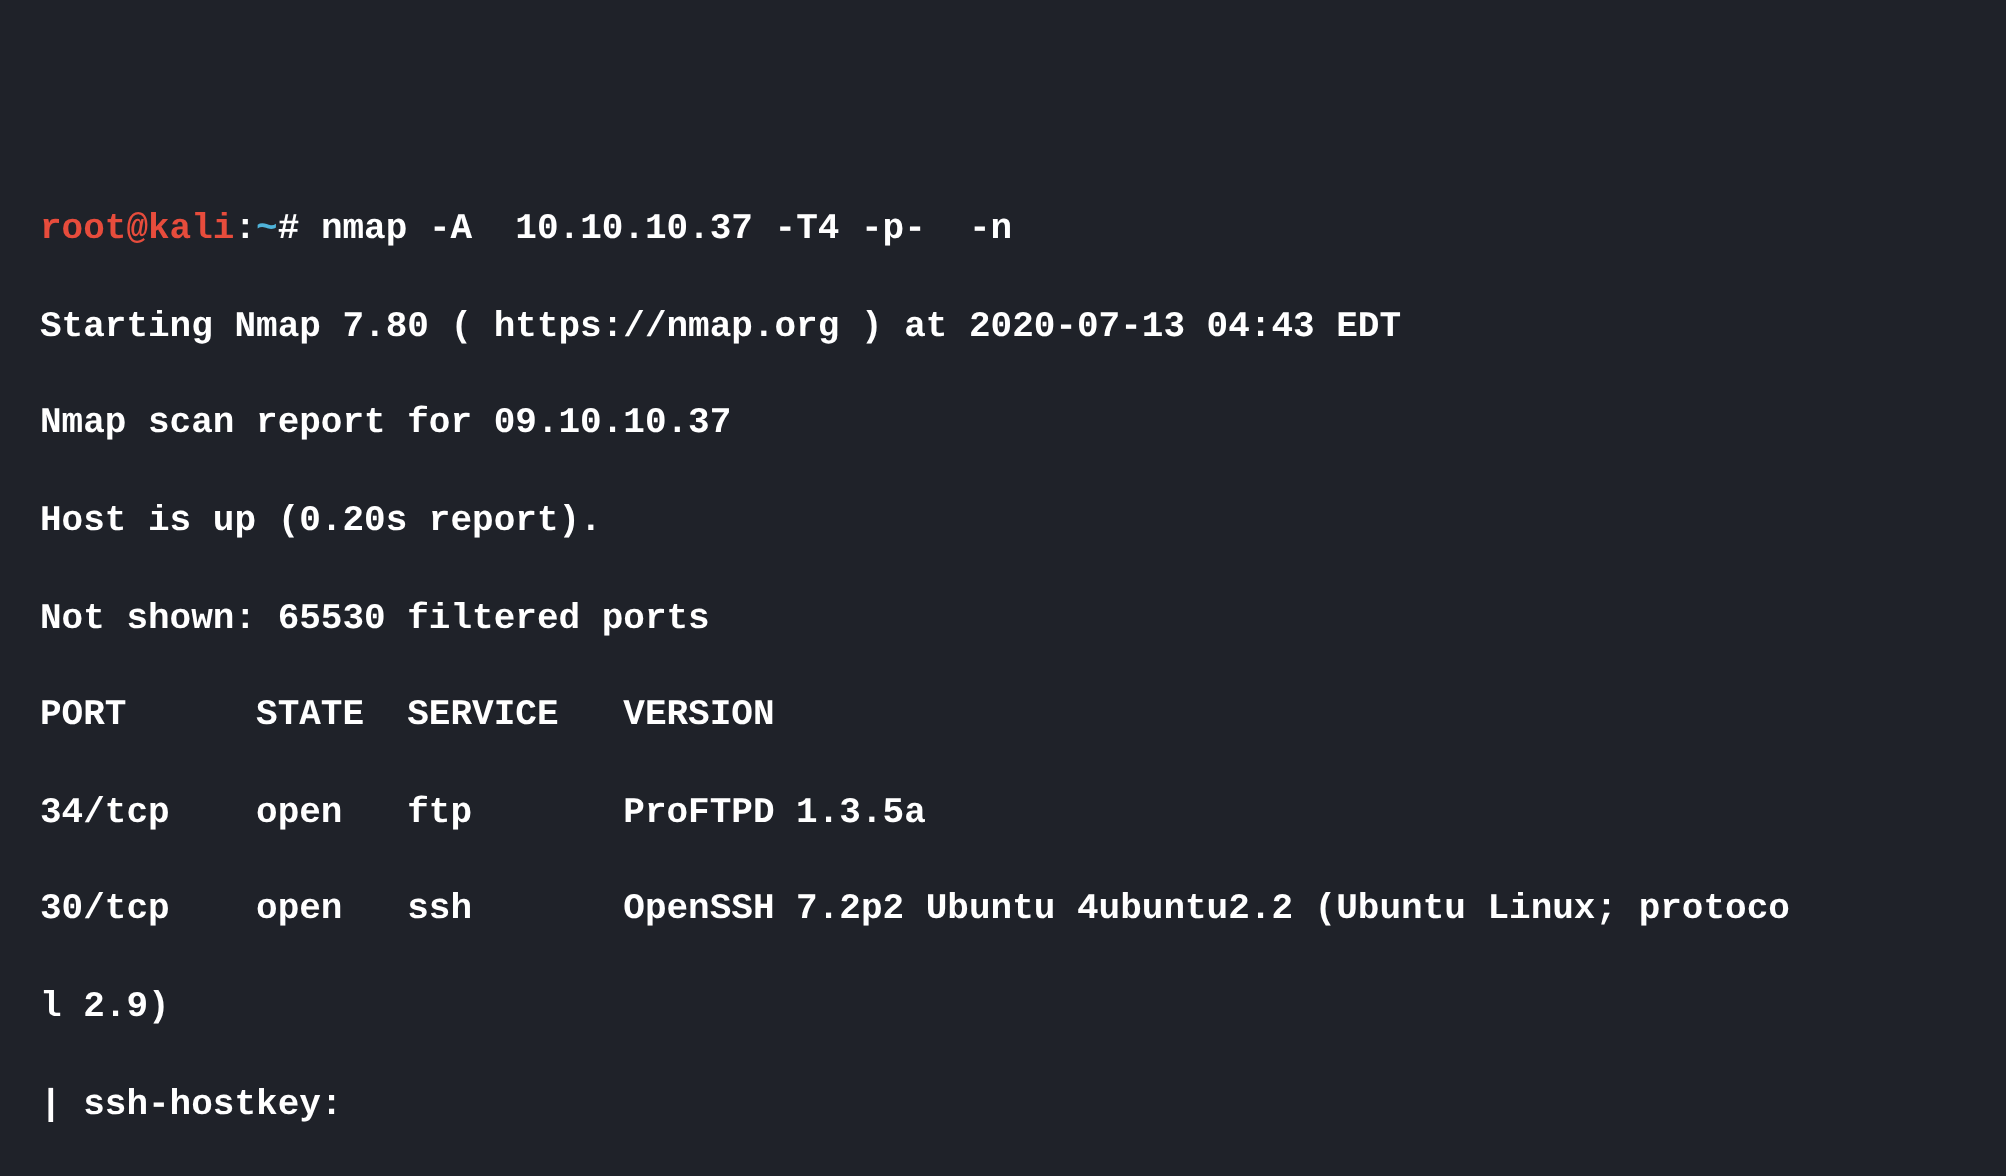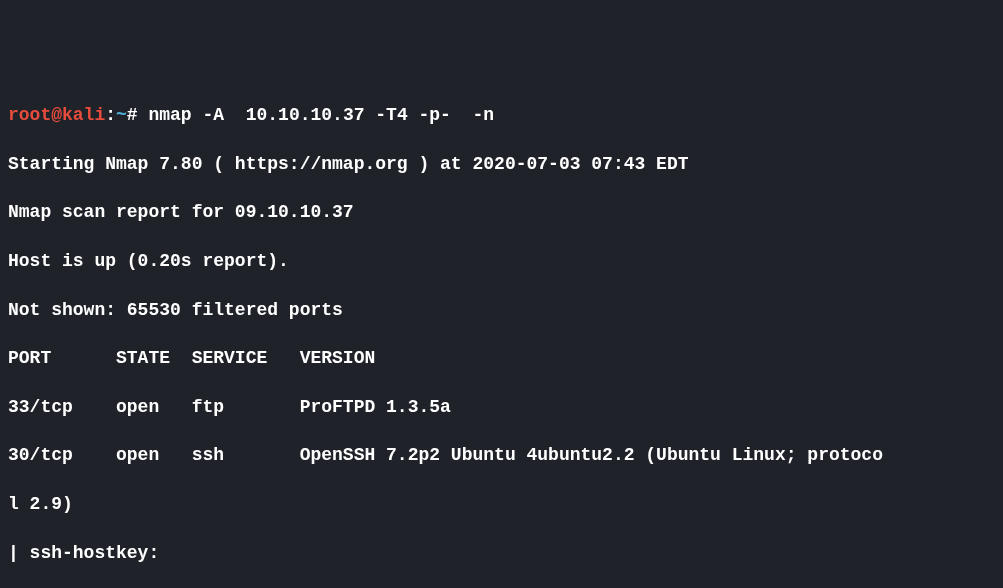--- a/index.html
+++ b/index.html
@@ -33,34 +33,35 @@
     }
     .prompt-path {
       color: #4fb3d9;
       font-weight: bold;
     }
     .terminal-text {
       color: #ffffff;
     }
     .line {
       display: block;
+      margin-left: 12px;
     }
   </style>
 </head>
 <body>
 
 
 
 <span class="line"><span class="prompt-user">root@kali</span><span class="prompt-colon">:</span><span class="prompt-path">~</span><span class="prompt-symbol"># </span><span class="terminal-text">nmap -A  10.10.10.37 -T4 -p-  -n</span></span>
-<span class="line terminal-text">Starting Nmap 7.80 ( https://nmap.org ) at 2020-07-03 07:43 EDT</span>
+<span class="line terminal-text">Starting Nmap 7.80 ( https://nmap.org ) at 2020-07-13 04:43 EDT</span>
 <span class="line terminal-text">Nmap scan report for 09.10.10.37</span>
 <span class="line terminal-text">Host is up (0.20s report).</span>
 <span class="line terminal-text">Not shown: 65530 filtered ports</span>
 <span class="line terminal-text">PORT      STATE  SERVICE   VERSION</span>
-<span class="line terminal-text">33/tcp    open   ftp       ProFTPD 1.3.5a</span>
+<span class="line terminal-text">34/tcp    open   ftp       ProFTPD 1.3.5a</span>
 <span class="line terminal-text">30/tcp    open   ssh       OpenSSH 7.2p2 Ubuntu 4ubuntu2.2 (Ubuntu Linux; protoco</span>
 <span class="line terminal-text">l 2.9)</span>
 <span class="line terminal-text">| ssh-hostkey: </span>
 
 
 
 
 
 
 

